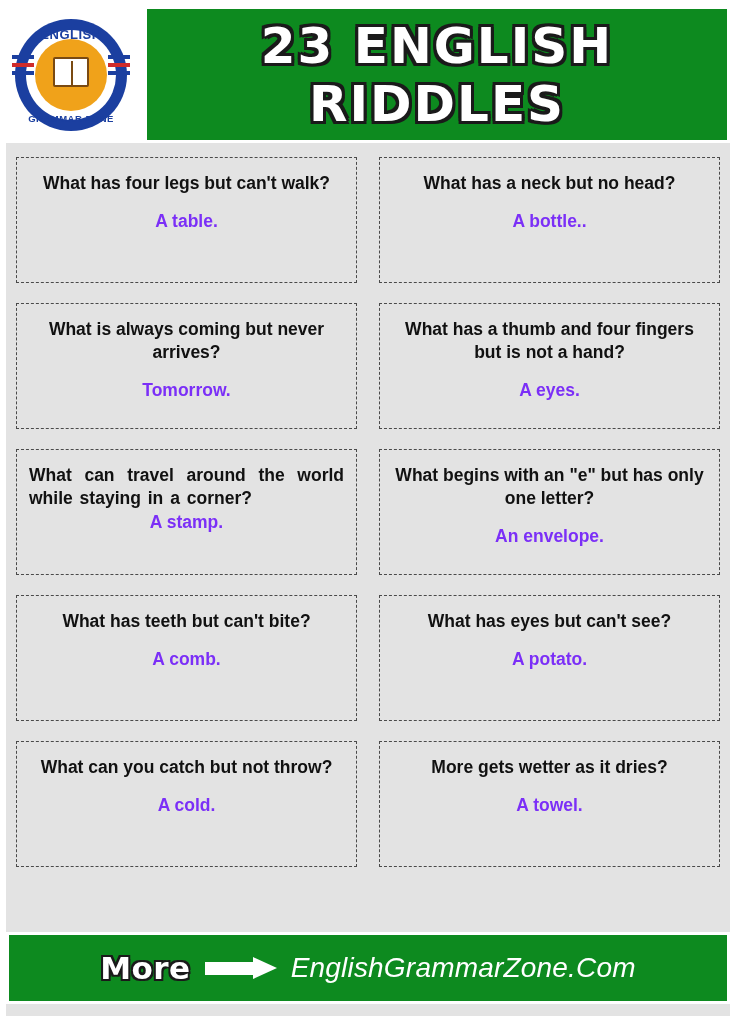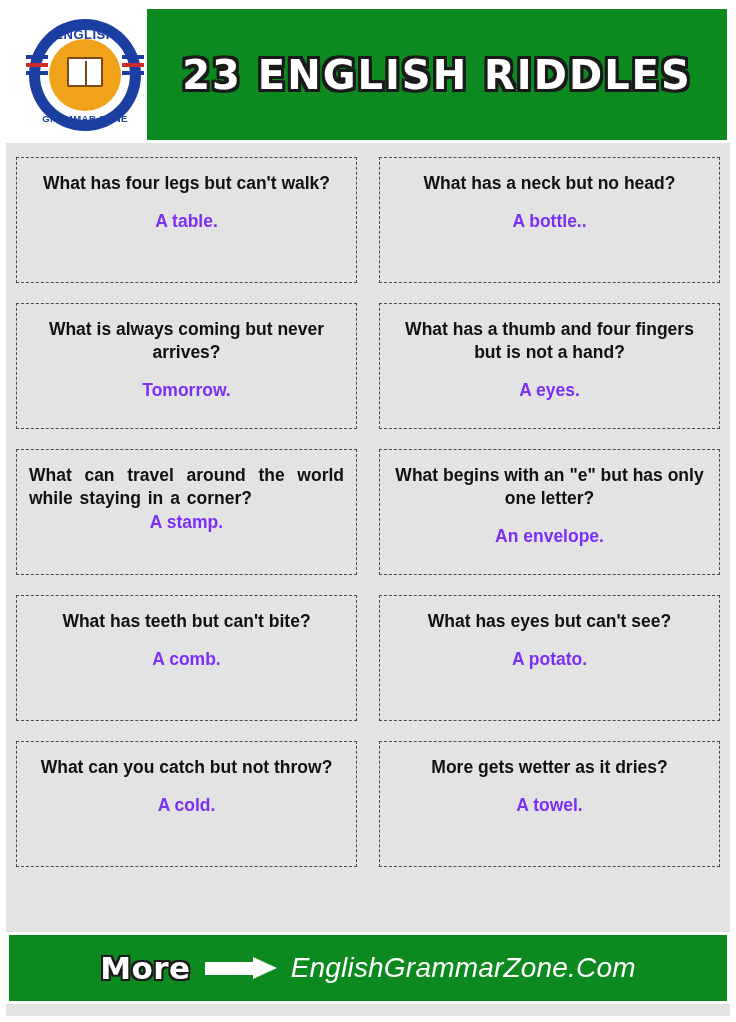--- a/index.html
+++ b/index.html
@@ -26,21 +26,21 @@
     height: 137px;
     background: #0d8a1f;
     border: 3px solid #ffffff;
   }
   .logo-box {
     width: 138px;
     min-width: 138px;
     background: #ffffff;
     display: flex;
     align-items: center;
-    justify-content: flex-end;
+    justify-content: flex-start;
   }
   .logo {
     position: relative;
     width: 124px;
     height: 124px;
     border-radius: 50%;
     background: #ffffff;
   }
   .logo-ring {
     position: absolute;
@@ -112,27 +112,28 @@
   .logo-lines-left i:nth-child(2), .logo-lines-right i:nth-child(2) { background: #cf2b2b; }
 
   .title-wrap {
     flex: 1;
     display: flex;
     align-items: center;
     justify-content: center;
   }
   .title {
     font-family: "DejaVu Sans", sans-serif;
-    font-size: 40px;
+    font-size: 50px;
     font-weight: bold;
     color: #ffffff;
     letter-spacing: 2px;
     text-shadow:
       -3px -3px 0 #1a1a1a, 3px -3px 0 #1a1a1a, -3px 3px 0 #1a1a1a, 3px 3px 0 #1a1a1a,
       0 -3px 0 #1a1a1a, 0 3px 0 #1a1a1a, -3px 0 0 #1a1a1a, 3px 0 0 #1a1a1a;
+    text-align: center;
   }
 
   
   .grid {
     padding: 14px 10px 8px 10px;
     display: grid;
     grid-template-columns: 1fr 1fr;
     column-gap: 22px;
     row-gap: 20px;
   }

